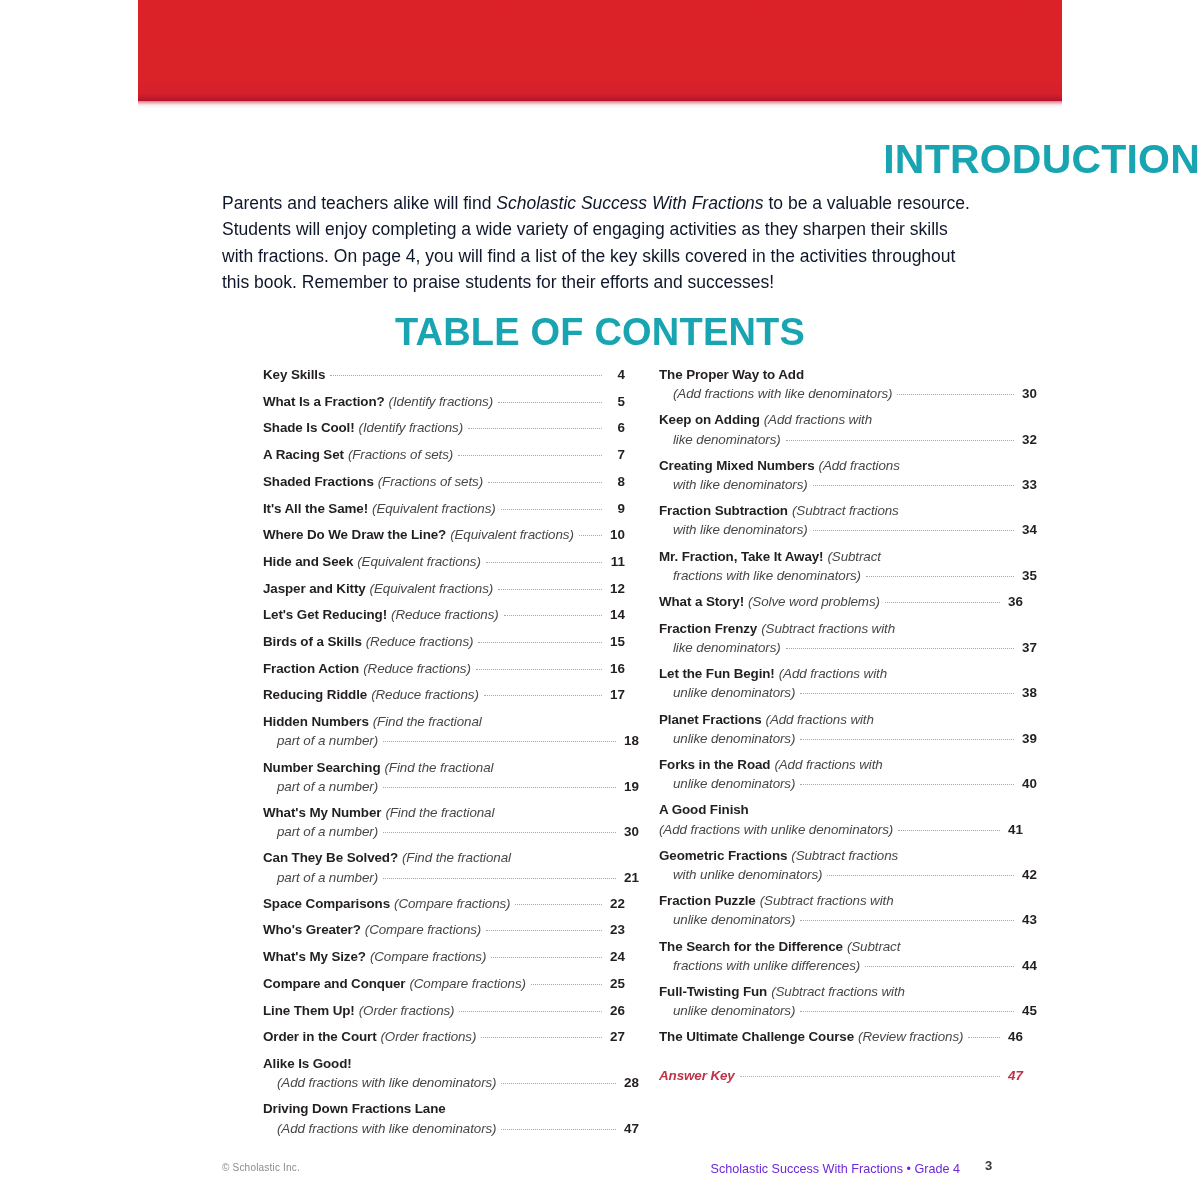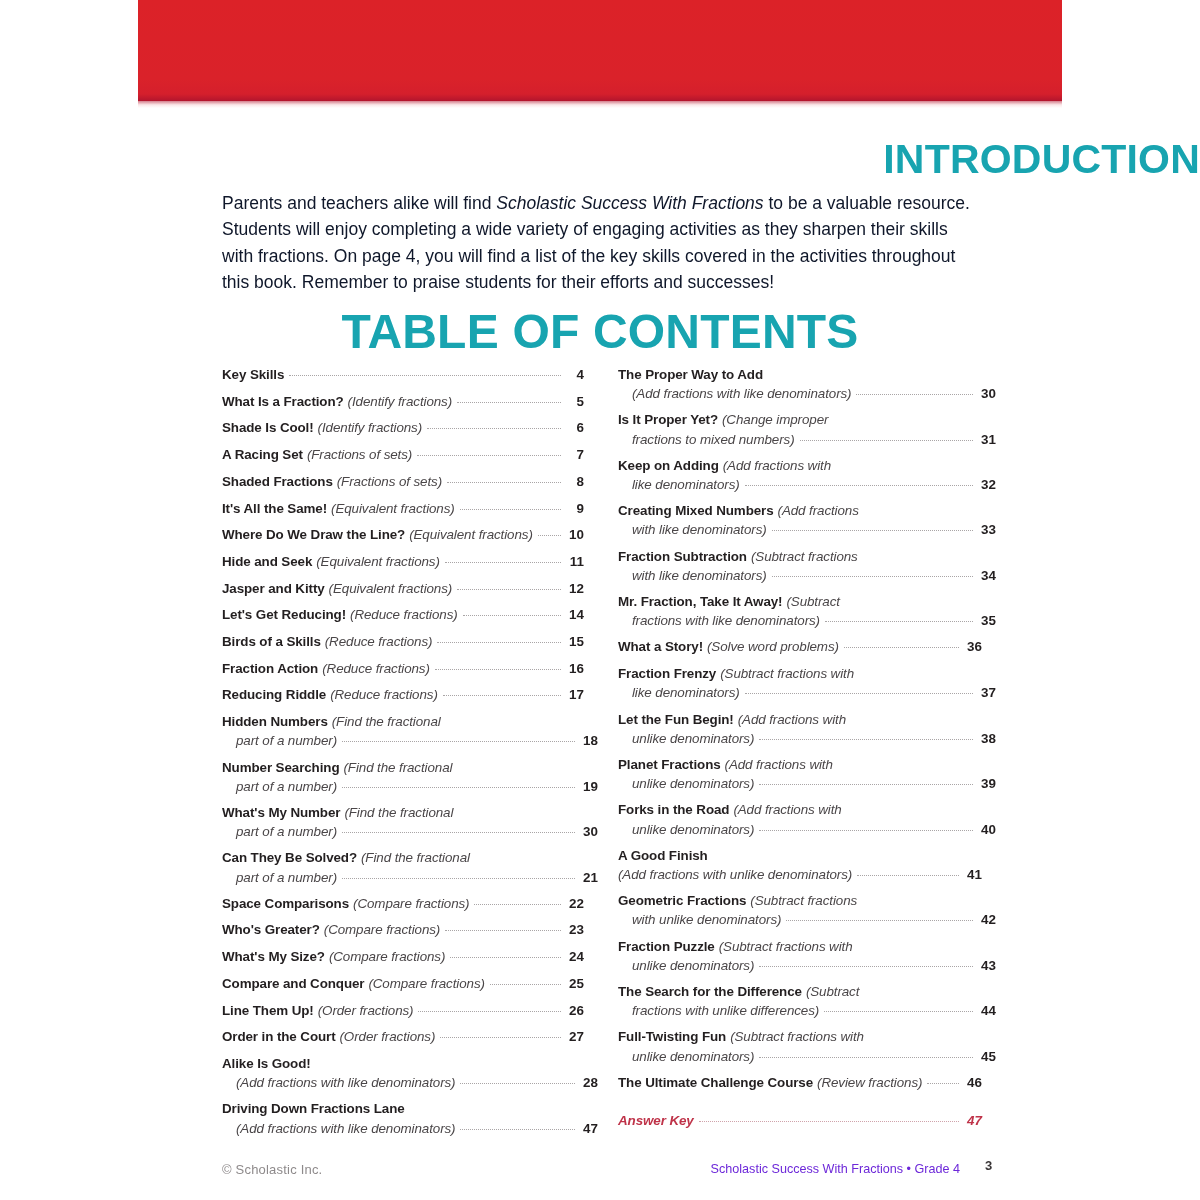--- a/index.html
+++ b/index.html
@@ -56,21 +56,21 @@
     width: 1200px;
     font-size: 41px;
     line-height: 46px;
     text-align: right;
   }
   #toc-heading {
     position: absolute;
     left: 0;
     top: 310px;
     width: 1200px;
-    font-size: 48px;
+    font-size: 38px;
     line-height: 44px;
   }
 
   #intro-body {
     position: absolute;
     left: 222px;
     top: 190px;
     width: 760px;
     font-size: 17.5px;
     line-height: 26.4px;
@@ -83,20 +83,21 @@
   
   #toc {
     position: absolute;
     left: 0;
     top: 365px;
     width: 1200px;
   }
   .col {
     position: absolute;
     top: 0;
+    margin-left: 41px;
   }
   #col-left  { left: 222px; width: 362px; }
   #col-right { left: 618px; width: 364px; }
 
   .entry {
     position: relative;
     margin-bottom: 7.5px;
     font-size: 13.4px;
     line-height: 19.2px;
     color: #231f20;
@@ -153,21 +154,21 @@
     position: absolute;
     left: 0;
     top: 1158px;
     width: 1200px;
     height: 24px;
   }
   #footer-left {
     position: absolute;
     left: 222px;
     top: 4px;
-    font-size: 13px;
+    font-size: 10px;
     color: #8e8a8b;
     letter-spacing: 0.2px;
   }
   #footer-center {
     position: absolute;
     left: 620px;
     top: 4px;
     width: 340px;
     text-align: right;
     font-size: 12.6px;
@@ -422,31 +423,20 @@
             <span class="ttl">The Proper Way to Add</span>
           </div>
           <div class="ln indent">
             <span class="sub">(Add fractions with like denominators)</span>
             <span class="dots"></span>
             <span class="pg">30</span>
           </div>
         </div>
         <div class="entry two-line">
           <div class="ln nolead">
-            <span class="ttl">Is It Proper Yet?</span>
-            <span class="sub">(Change improper</span>
-          </div>
-          <div class="ln indent">
-            <span class="sub">fractions to mixed numbers)</span>
-            <span class="dots"></span>
-            <span class="pg">31</span>
-          </div>
-        </div>
-        <div class="entry two-line">
-          <div class="ln nolead">
             <span class="ttl">Keep on Adding</span>
             <span class="sub">(Add fractions with</span>
           </div>
           <div class="ln indent">
             <span class="sub">like denominators)</span>
             <span class="dots"></span>
             <span class="pg">32</span>
           </div>
         </div>
         <div class="entry two-line">

